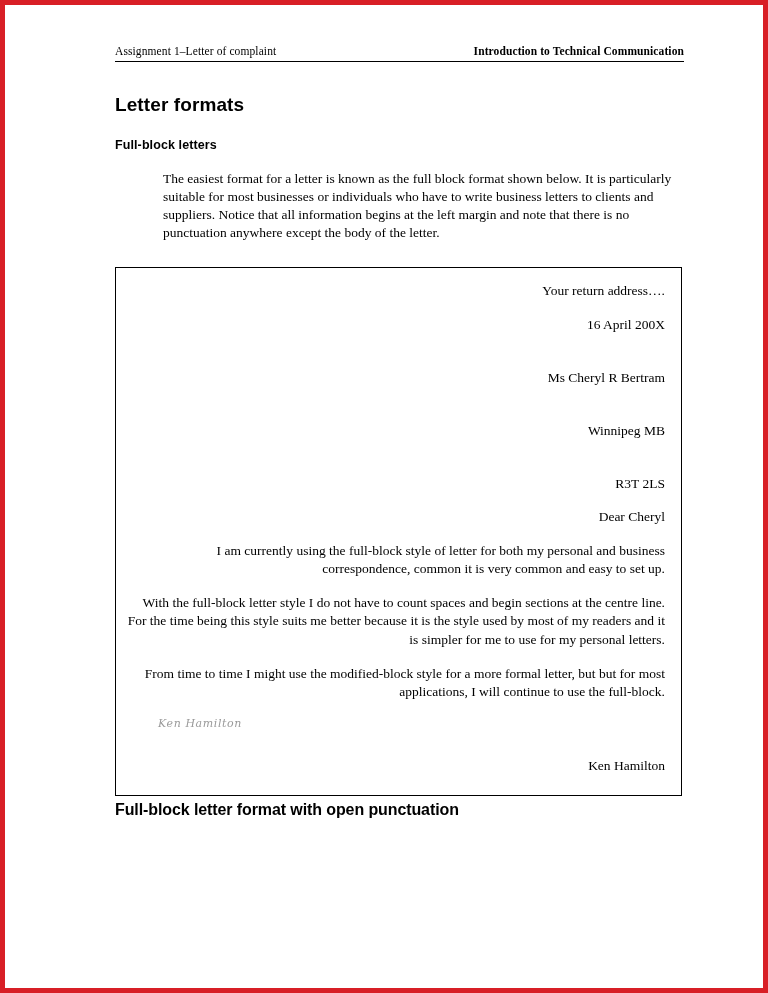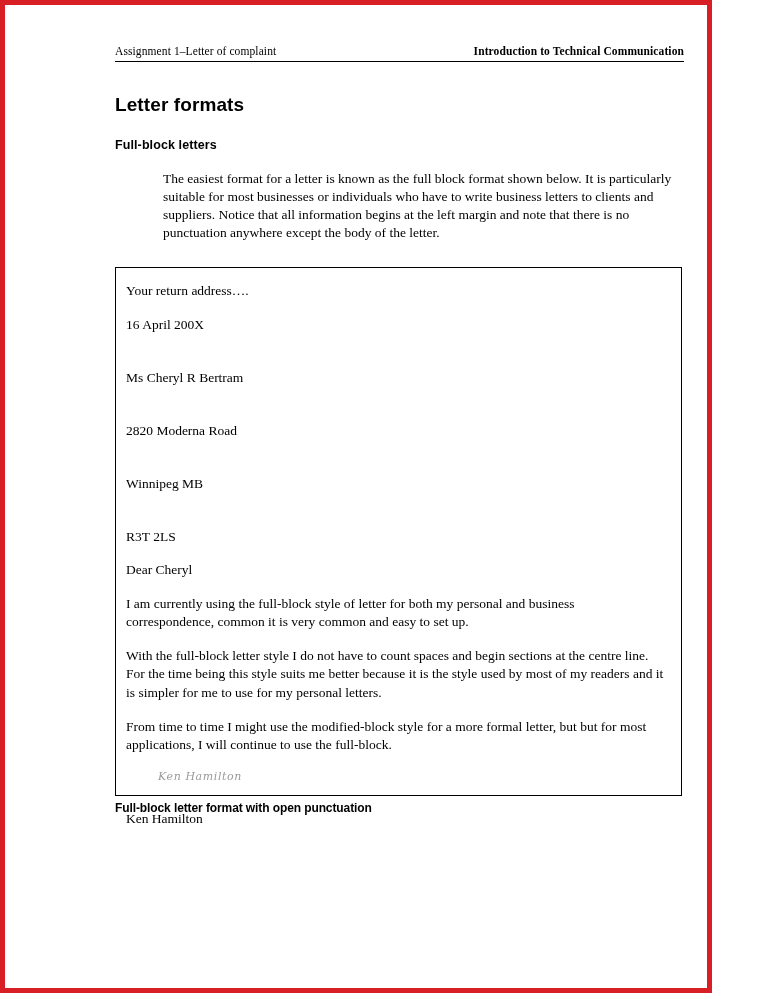--- a/index.html
+++ b/index.html
@@ -9,21 +9,21 @@
   }
   body {
     width: 768px;
     height: 993px;
     font-family: "Liberation Serif", serif;
     color: #000000;
     overflow: hidden;
   }
   .page {
     position: relative;
-    width: 712px;
+    width: 768px;
     height: 993px;
     box-sizing: border-box;
     border: 5px solid #d81f26;
     background: #4c1d95;
     padding-left: 24px;
   }
   .page-inner {
     position: absolute;
     left: 0; top: 0; right: 0; bottom: 0;
     background: #ffffff;
@@ -80,41 +80,42 @@
     width: 567px;
     height: 529px;
     border: 1px solid #000;
     box-sizing: border-box;
     padding: 14px 16px 10px 10px;
     font-size: 13.5px;
     line-height: 1.32;
   }
   .letter-box p {
     margin: 0 0 16px 0;
+    text-align: right;
   }
   .letter-box p.block-tight {
     margin: 0 0 16px 0;
     line-height: 1.26;
   }
   .letter-box .addr-line { display: block; margin-top: 36px; }
   .letter-box p.body-para {
     margin: 0 0 16px 0;
     line-height: 1.34;
   }
   .signature {
     font-family: "DejaVu Serif", serif;
     font-style: italic;
     font-size: 11px;
     color: #9a9a9a;
     margin: 8px 0 26px 32px;
     letter-spacing: 0.6px;
   }
   .caption {
     font-family: "Liberation Sans", sans-serif;
-    font-size: 12px;
+    font-size: 16px;
     font-weight: bold;
     margin-top: 5px;
     letter-spacing: -0.1px;
   }
 </style>
 </head>
 <body>
 
 <div class="page">
   <div class="page-inner">
@@ -128,21 +129,20 @@
       <h1 class="doc-title">Letter formats</h1>
       <h2 class="doc-subtitle">Full-block letters</h2>
 
       <p class="intro-para">The easiest format for a letter is known as the full block format shown below. It is particularly suitable for most businesses or individuals who have to write business letters to clients and suppliers. Notice that all information begins at the left margin and note that there is no punctuation anywhere except the body of the letter.</p>
 
       <div class="letter-box">
         <p>Your return address….</p>
         <p>16 April 200X</p>
         <p class="block-tight">
           <span class="addr-line">Ms Cheryl R Bertram</span>
-          <span class="addr-line">2820 Moderna Road</span>
           <span class="addr-line">Winnipeg MB</span>
           <span class="addr-line">R3T 2LS</span>
         </p>
         <p>Dear Cheryl</p>
         <p class="body-para">I am currently using the full-block style of letter for both my personal and business correspondence, common it is very common and easy to set up.</p>
         <p class="body-para">With the full-block letter style I do not have to count spaces and begin sections at the centre line. For the time being this style suits me better because it is the style used by most of my readers and it is simpler for me to use for my personal letters.</p>
         <p class="body-para">From time to time I might use the modified-block style for a more formal letter, but but for most applications, I will continue to use the full-block.</p>
         <div class="signature">Ken Hamilton</div>
         <p>Ken Hamilton</p>
       </div>

